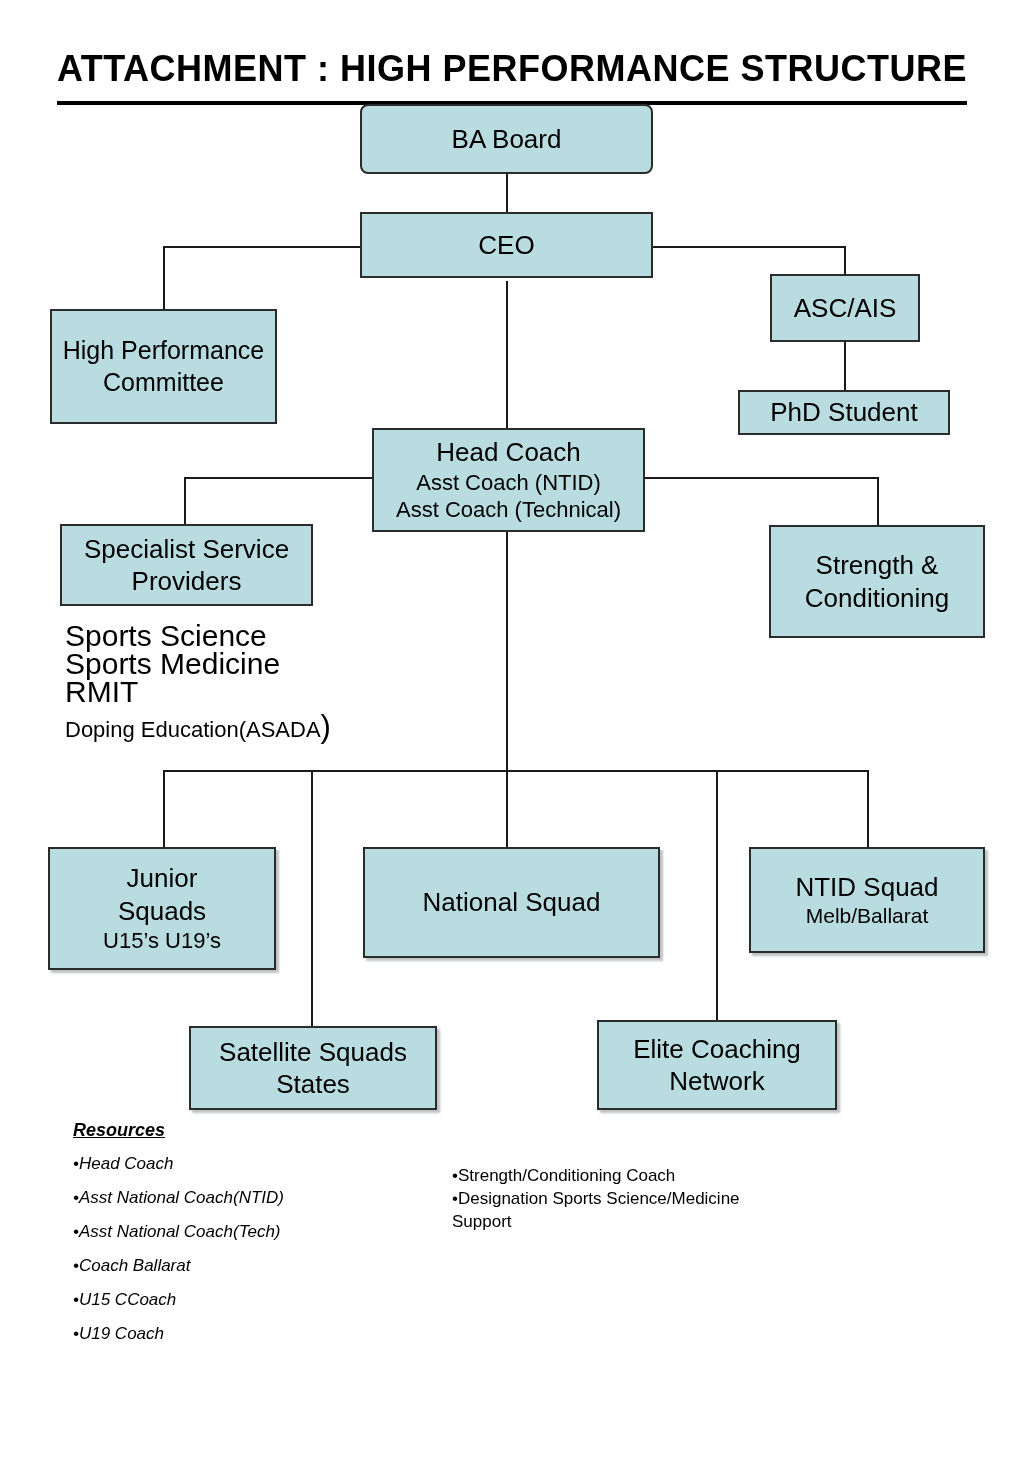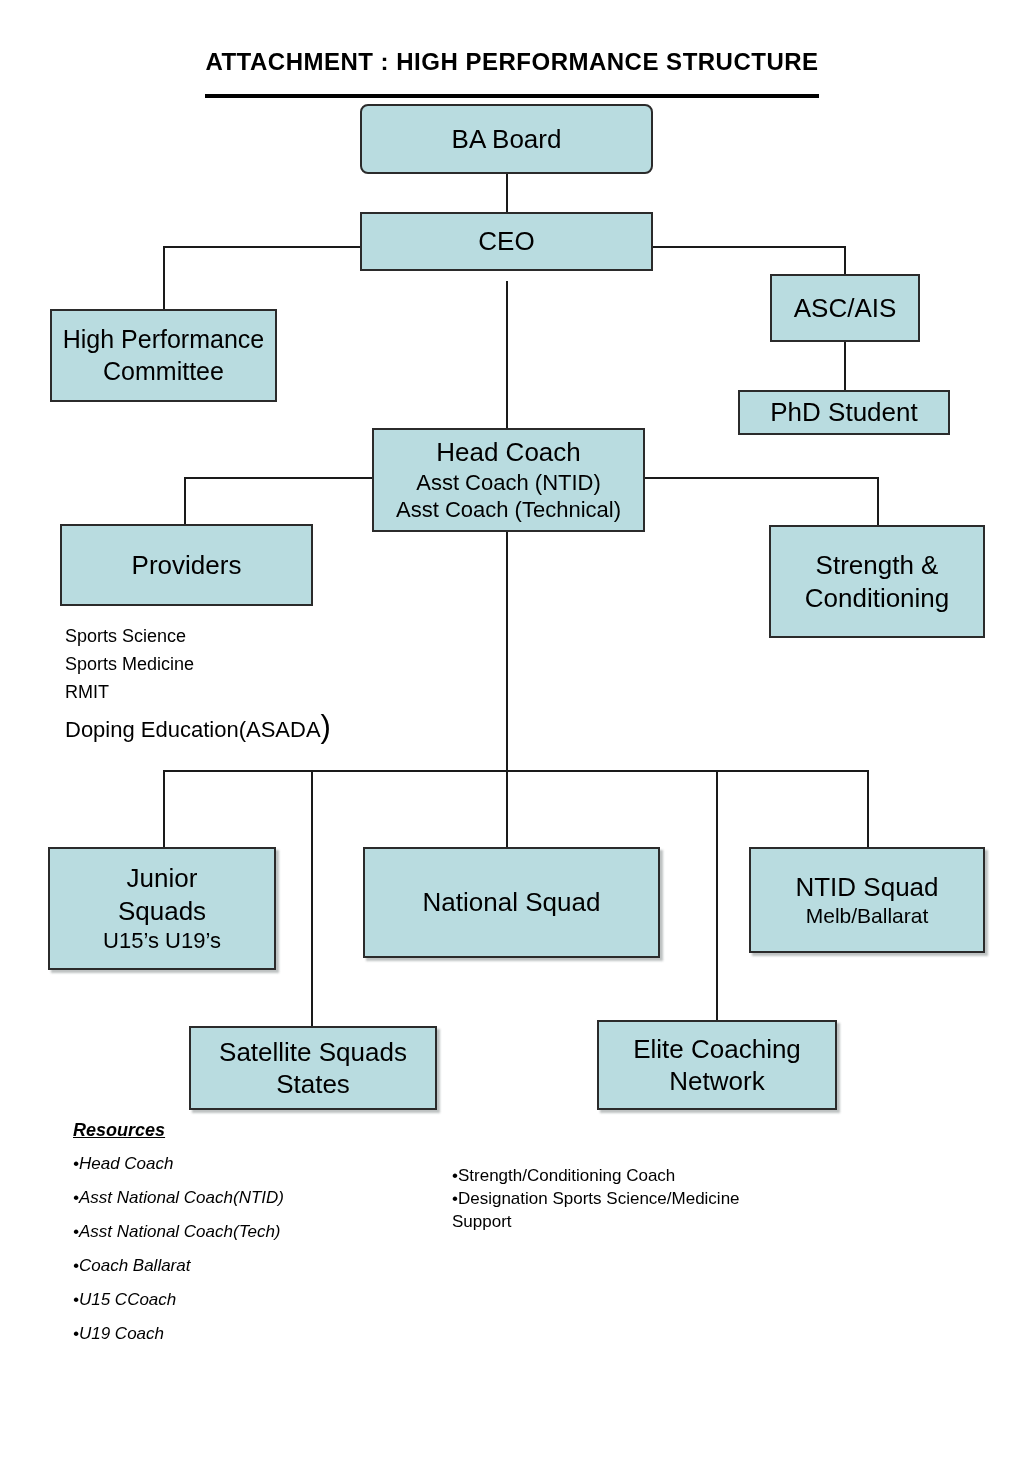--- a/index.html
+++ b/index.html
@@ -13,25 +13,25 @@
     overflow:hidden;
   }
   .title-wrap{
     position:absolute;
     left:0; top:48px;
     width:1024px;
     text-align:center;
   }
   .title-text{
     display:inline-block;
-    font-size:24px;
+    font-size:36px;
     font-weight:bold;
     letter-spacing:0.5px;
     border-bottom:4px solid #000;
-    padding-bottom:18px;
+    padding-bottom:11px;
   }
   .node{
     position:absolute;
     background:#b9dce0;
     border:2px solid #2b2b2b;
     display:flex;
     flex-direction:column;
     align-items:center;
     justify-content:center;
     text-align:center;
@@ -42,21 +42,21 @@
   }
   .node.shadow{ box-shadow:3px 3px 2px rgba(70,80,80,0.35); }
   .node .sub{ font-size:22px; }
   .node .sub-sm{ font-size:21px; }
   .edge{
     position:absolute;
     background:#1a1a1a;
   }
   .txt-block{
     position:absolute;
-    font-size:18px;
+    font-size:30px;
     line-height:28px;
   }
   .doping{
     position:absolute;
     font-size:22px;
   }
   .doping .big-paren{ font-size:31px; line-height:22px; }
   .resources{
     position:absolute;
     font-size:17px;
@@ -100,43 +100,44 @@
   <div class="edge" style="left:163px; top:770px; width:2px; height:77px;"></div>
   <div class="edge" style="left:311px; top:770px; width:2px; height:256px;"></div>
   <div class="edge" style="left:506px; top:770px; width:2px; height:77px;"></div>
   <div class="edge" style="left:716px; top:770px; width:2px; height:250px;"></div>
   <div class="edge" style="left:867px; top:770px; width:2px; height:77px;"></div>
 
   <div class="node" style="left:360px; top:104px; width:293px; height:70px;border-radius:8px;">
     <span>BA Board</span>
   </div>
 
-  <div class="node" style="left:360px; top:212px; width:293px; height:59px;">
+  <div class="node" style="left:360px; top:212px; width:293px; height:66px;">
     <span>CEO</span>
   </div>
 
-  <div class="node" style="left:50px; top:309px; width:227px; height:93px; font-size:25px;">
+  <div class="node" style="left:50px; top:309px; width:227px; height:115px; font-size:25px;">
     <span>High Performance Committee</span>
   </div>
 
   <div class="node" style="left:738px; top:390px; width:212px; height:45px;">
     <span>PhD Student</span>
   </div>
 
   <div class="node" style="left:770px; top:274px; width:150px; height:68px;">
     <span>ASC/AIS</span>
   </div>
 
   <div class="node" style="left:372px; top:428px; width:273px; height:104px;">
     <span>Head Coach</span>
     <span class="sub">Asst Coach (NTID)</span>
     <span class="sub">Asst Coach (Technical)</span>
   </div>
 
   <div class="node" style="left:60px; top:524px; width:253px; height:82px;">
+    <span>Specialist Service</span>
     <span>Providers</span>
   </div>
 
   <div class="node" style="left:769px; top:525px; width:216px; height:113px;">
     <span>Strength &amp;</span>
     <span>Conditioning</span>
   </div>
 
   <div class="node shadow" style="left:48px; top:847px; width:228px; height:123px;">
     <span>Junior</span>

